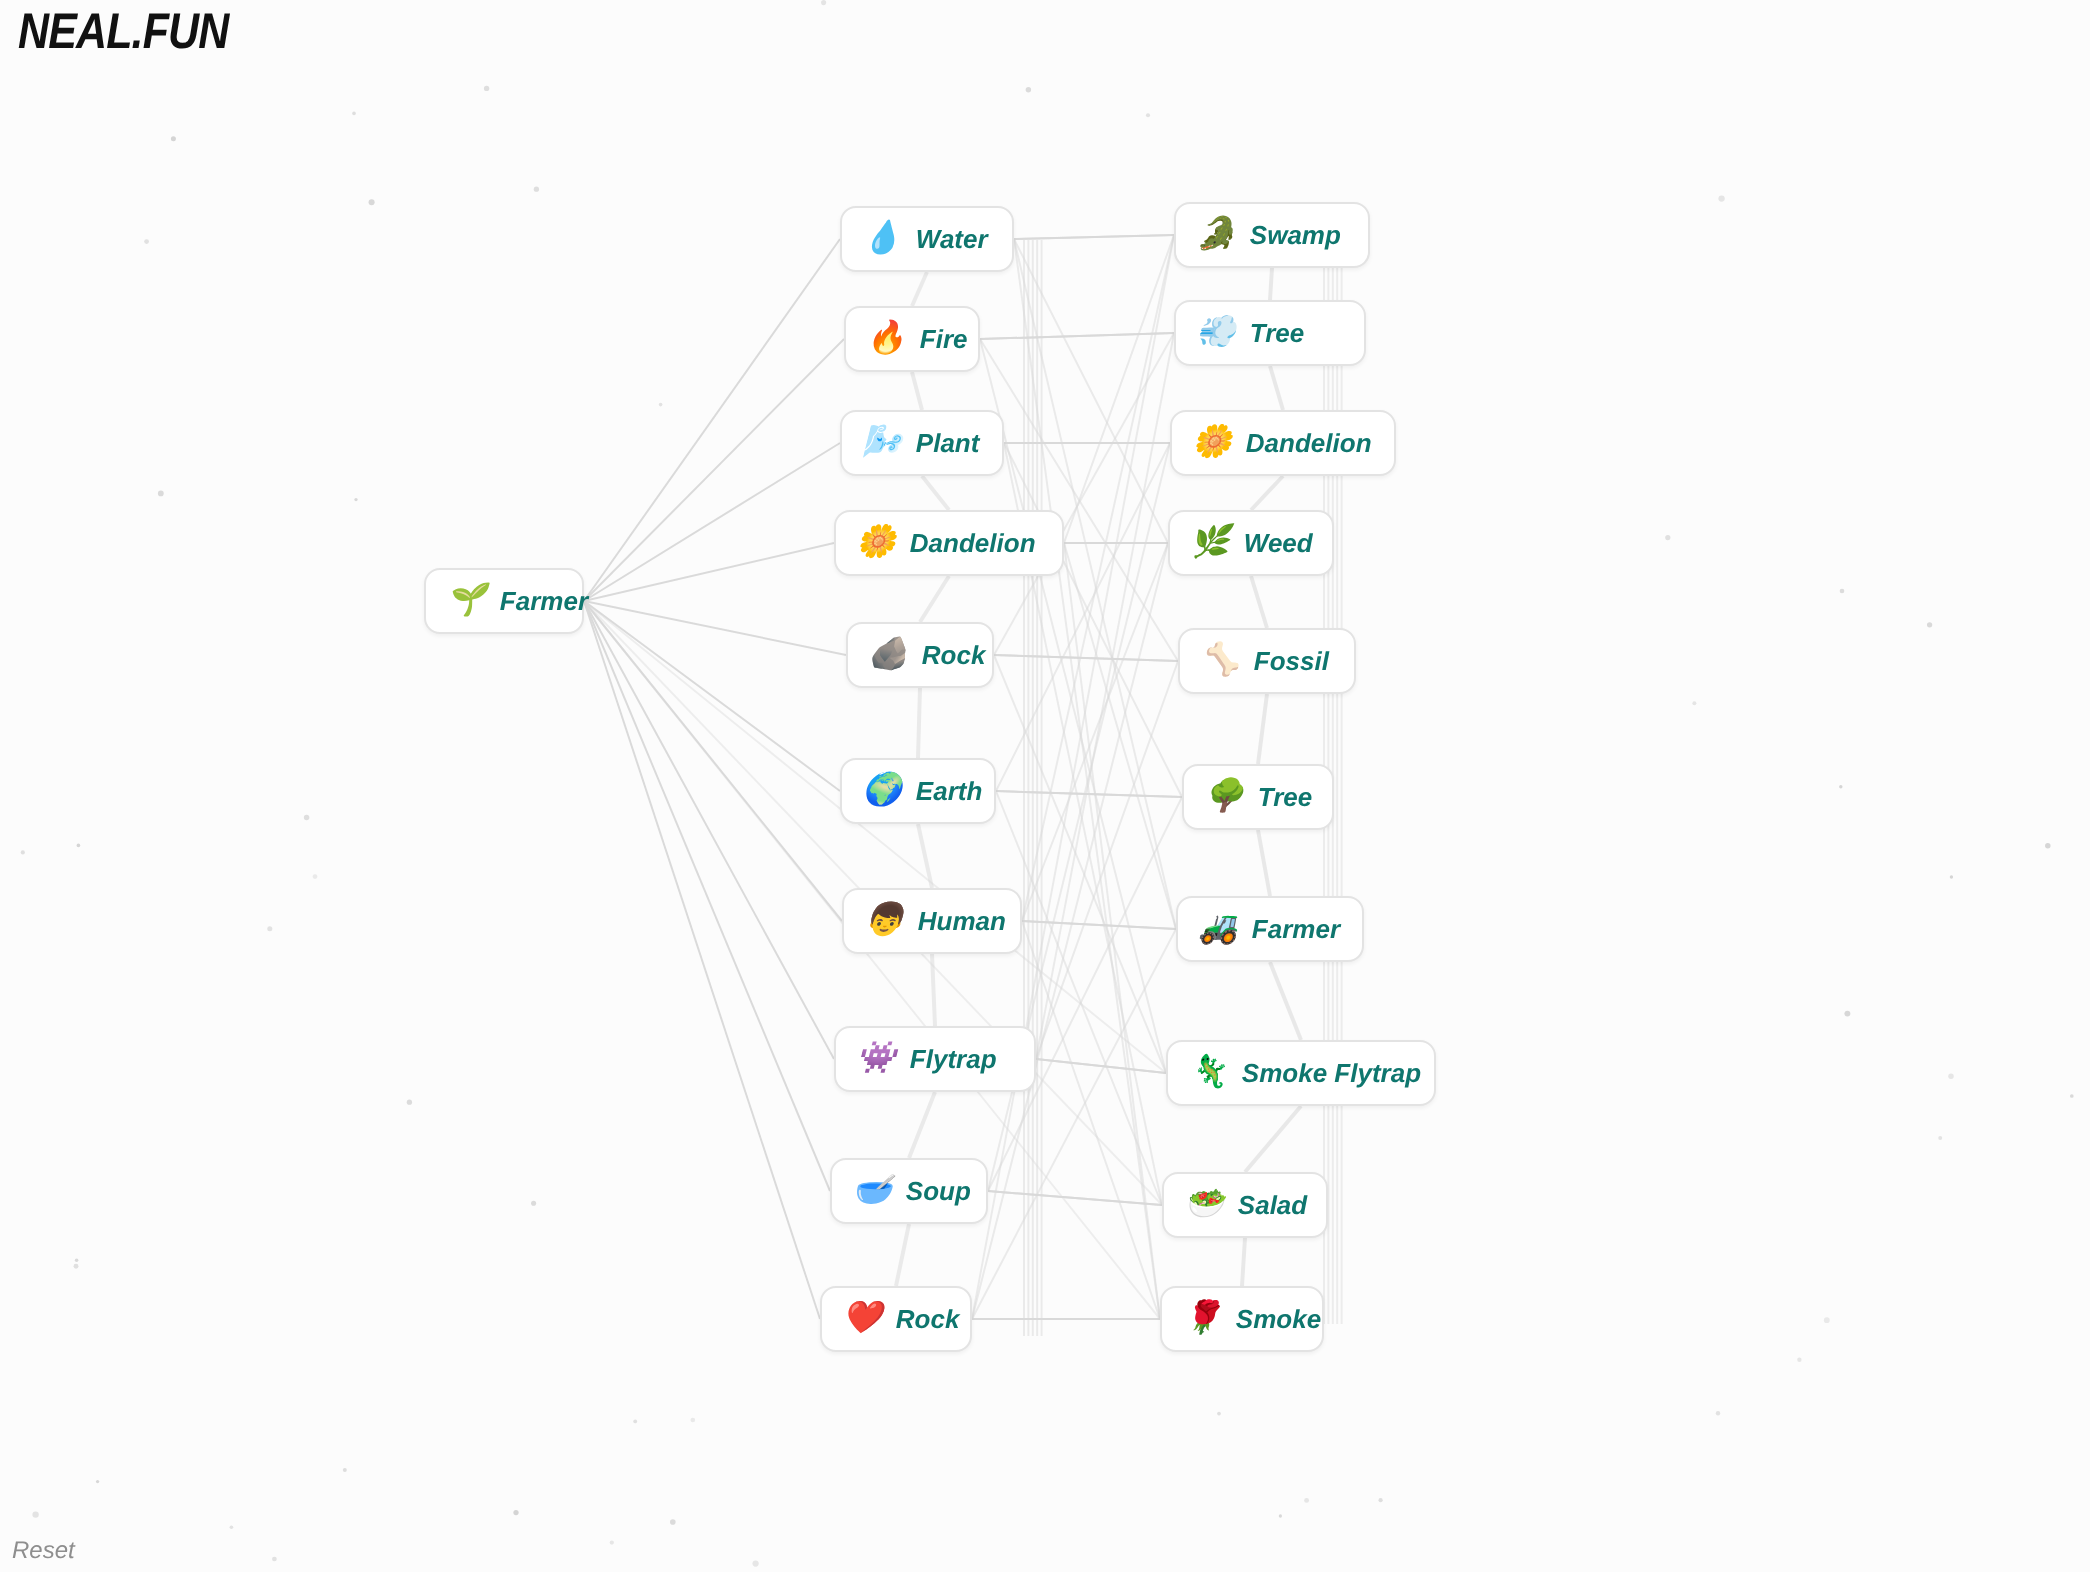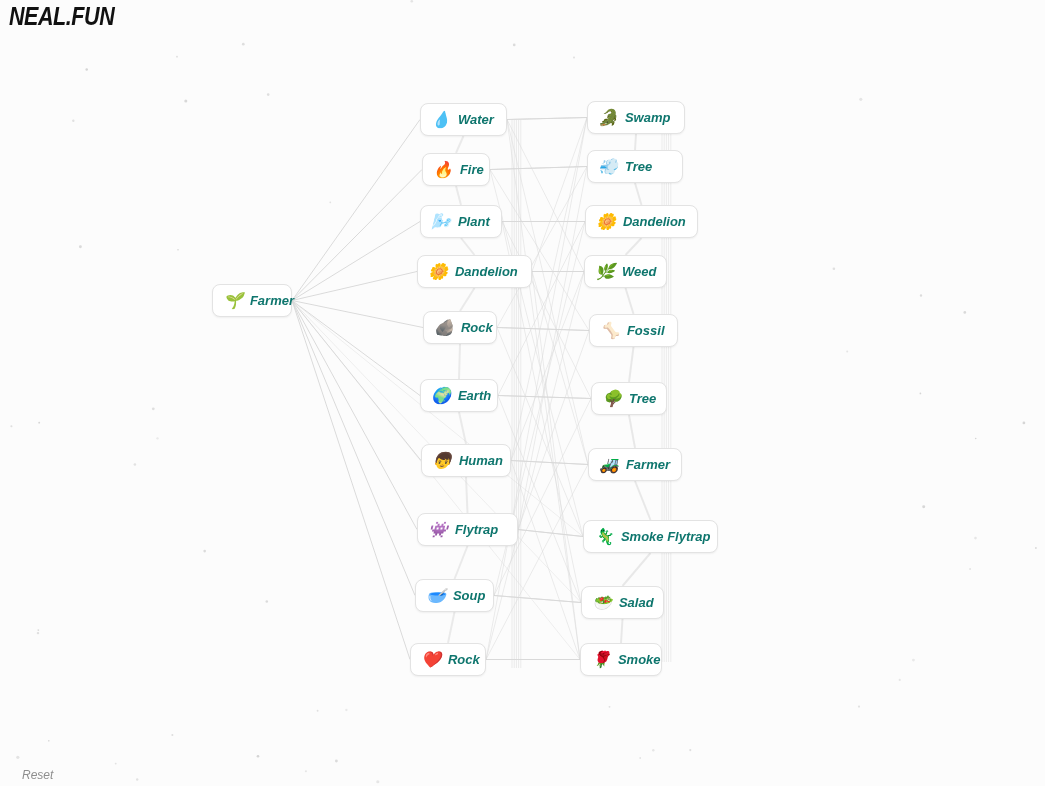--- a/index.html
+++ b/index.html
@@ -71,21 +71,21 @@
   }
   .node .label {
     font-family: "Liberation Sans", sans-serif;
     font-size: 13px;
     font-weight: 600;
     color: #0f766e;
     line-height: 1;
   }
   .reset {
     position: absolute;
-    left: 22px;
+    left: 6px;
     top: 768px;
     z-index: 5;
     font-family: "Liberation Sans", sans-serif;
     font-size: 12px;
     color: #8e8e8e;
     cursor: pointer;
     user-select: none;
   }
 </style>
 </head>

